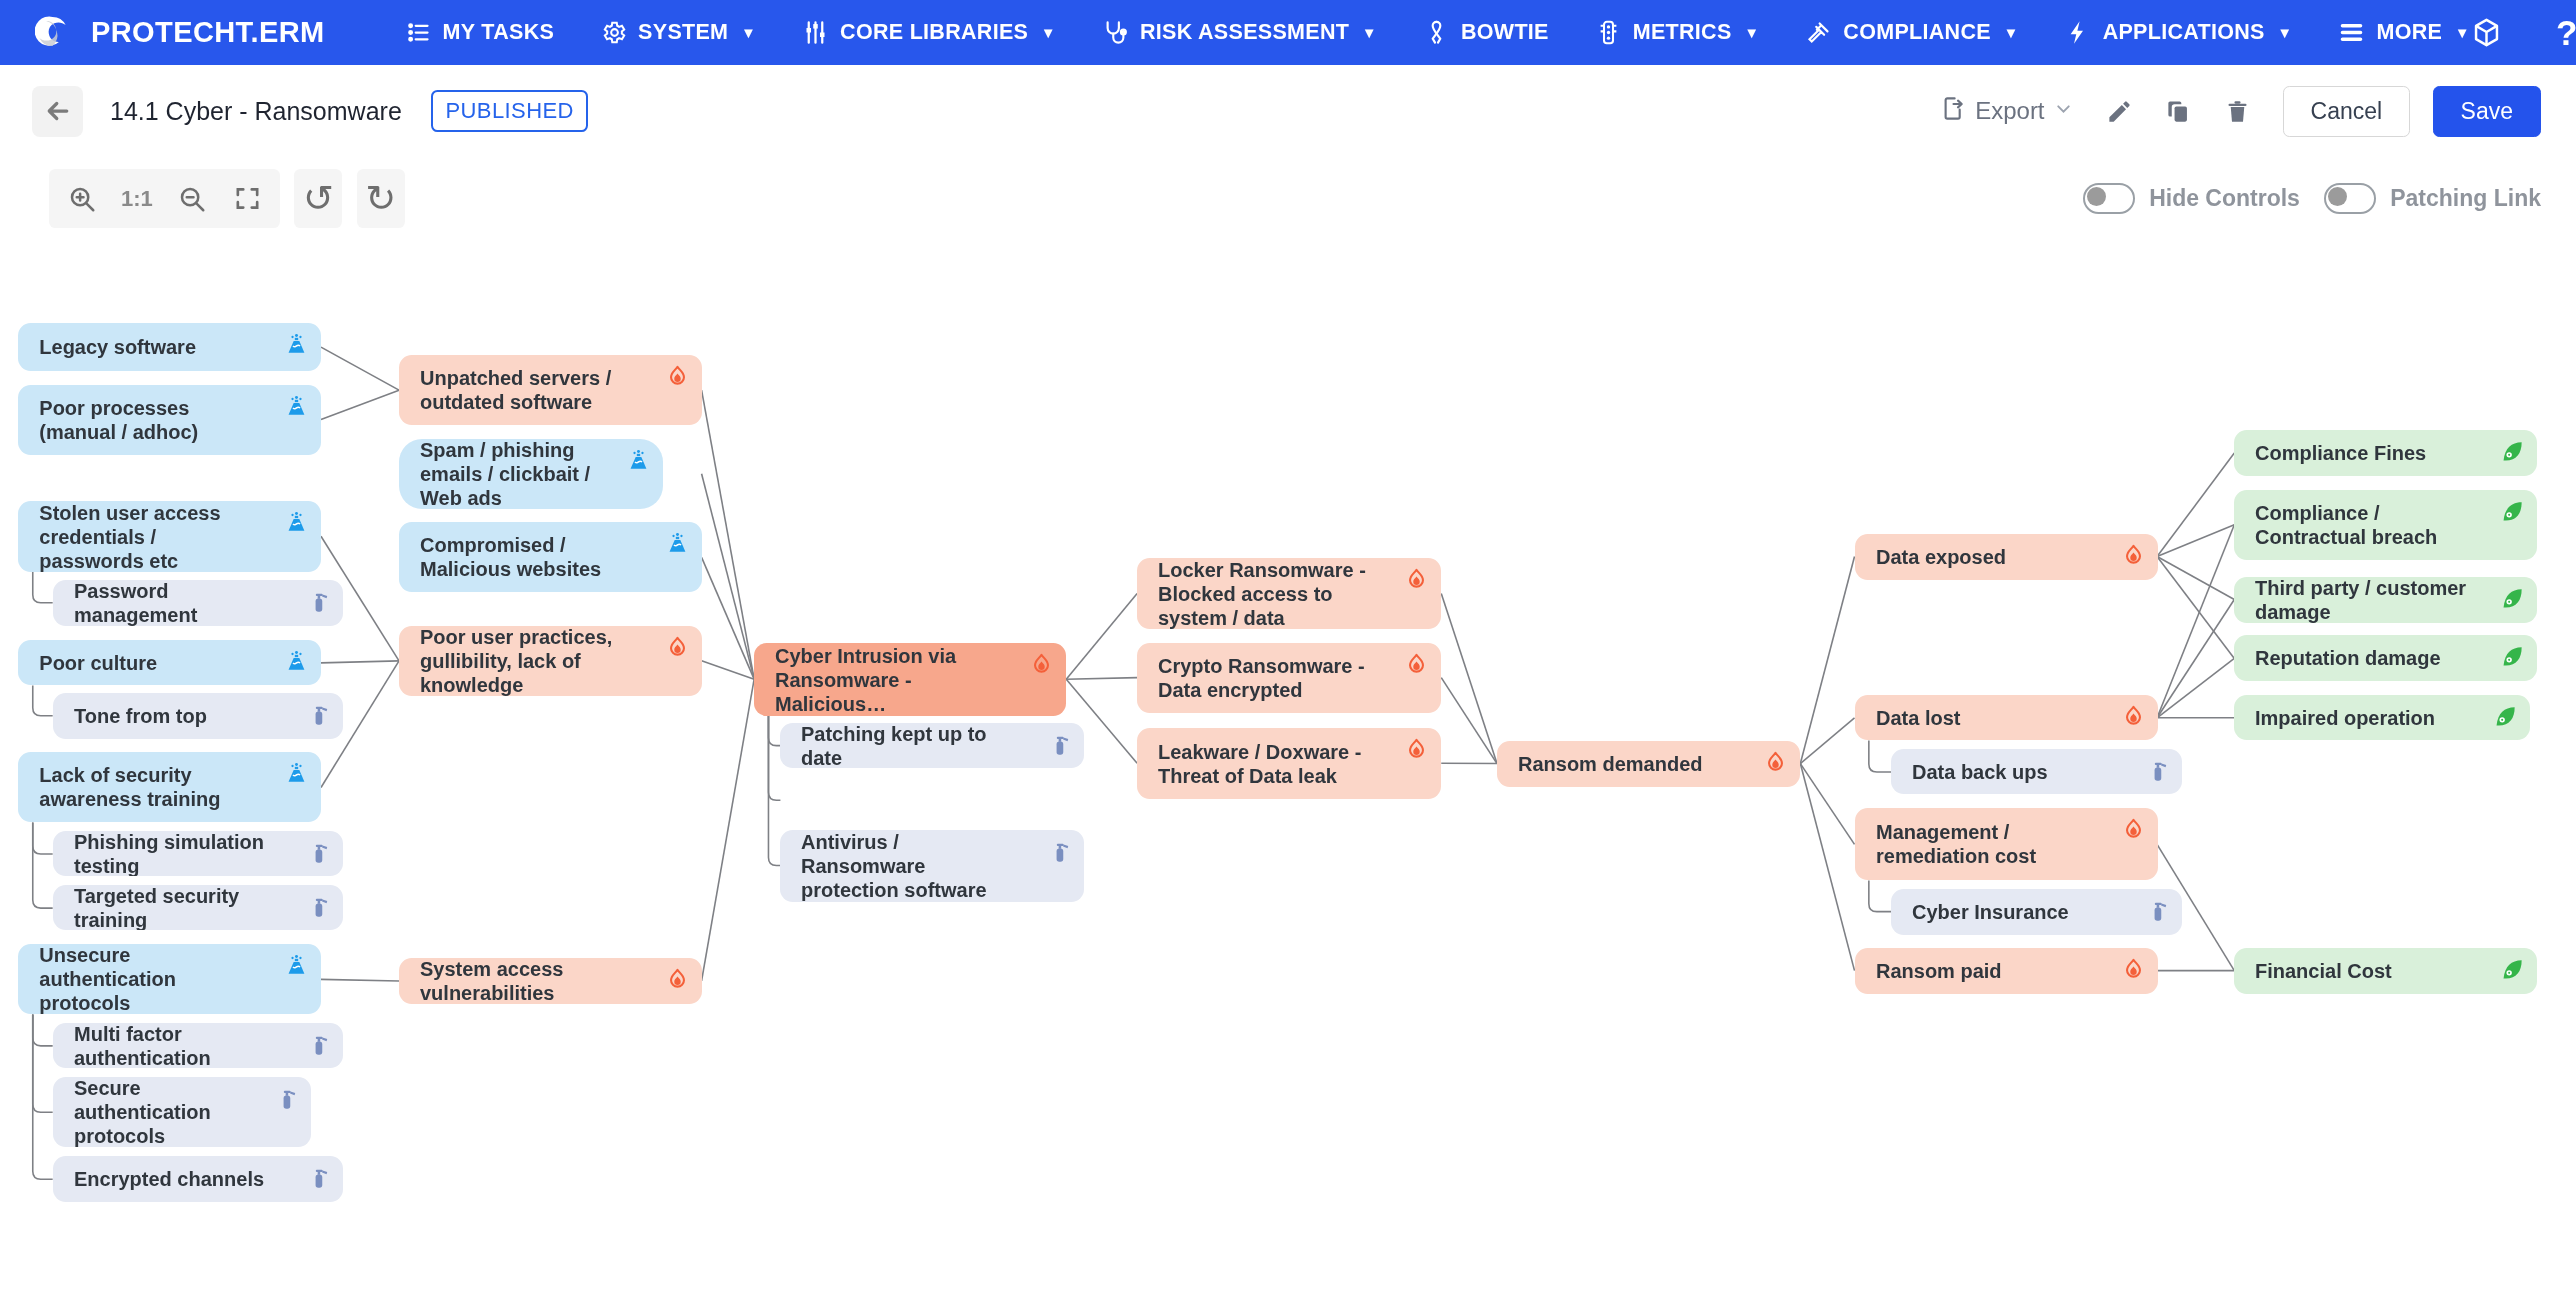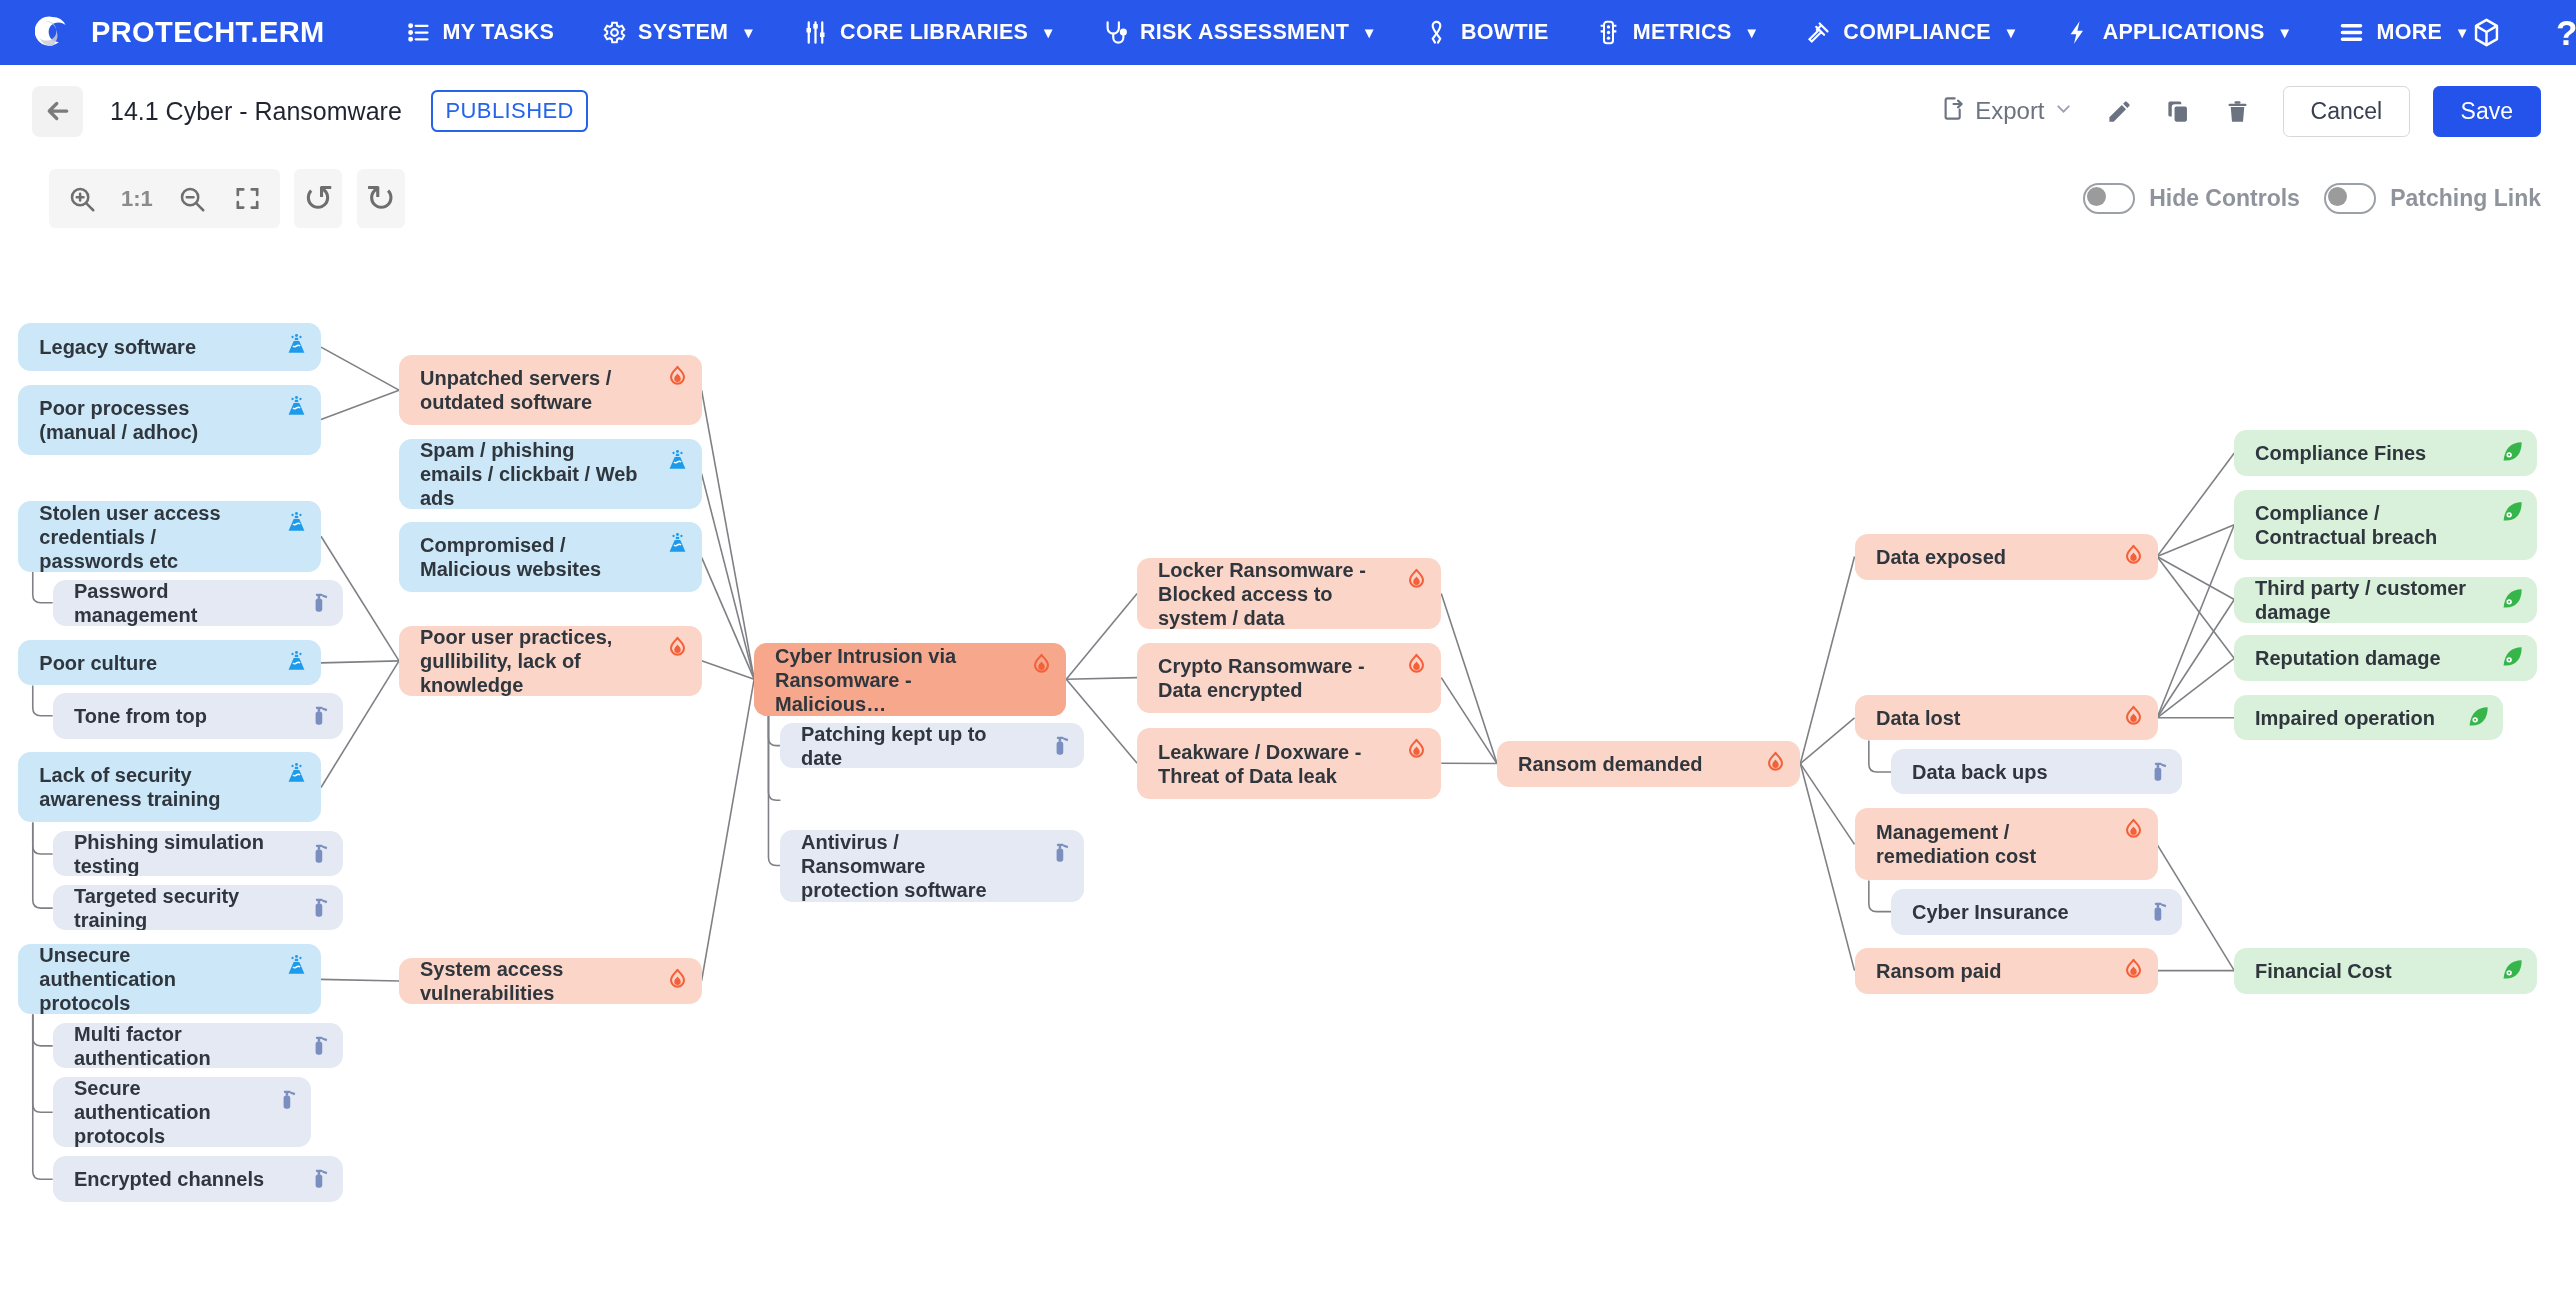--- a/index.html
+++ b/index.html
@@ -436,21 +436,21 @@
           <path d="M15.8 5.2l4.6 1.6-.7 2-4.3-1.5z"></path>
         </svg></span>
     </div>
     <div class="node node-risk" style="left: 399px; top: 355px; width: 303px; height: 70px;">
       <span>Unpatched servers / outdated software</span>
       <span class="type-icon"><svg viewBox="0 0 24 24">
           <path fill="none" stroke="#F4603A" stroke-width="2" stroke-linejoin="round" d="M12 2.8c-3 4-6.2 5.7-6.2 9.8a6.2 6.2 0 0 0 12.4 0c0-4.1-3.2-5.8-6.2-9.8z"></path>
           <path fill="#F4603A" d="M12 9.2c-1.6 2-3.1 3-3.1 5a3.1 3.1 0 0 0 6.2 0c0-2-1.5-3-3.1-5z"></path>
         </svg></span>
     </div>
-    <div class="node node-cause" style="left: 399px; top: 439px; width: 303px; height: 70px;">
+    <div class="node node-cause" style="left: 399px; top: 439px; width: 264px; height: 70px; border-radius: 23px;">
       <span>Spam / phishing emails / clickbait / Web ads</span>
       <span class="type-icon"><svg viewBox="0 0 24 24">
           <path fill="#1D9BEA" d="M9.3 8.6h5.4L19.6 20H4.4L9.3 8.6z"></path>
           <rect x="10.4" y="5.6" width="3.2" height="2.2" fill="#1D9BEA"></rect>
           <circle cx="12" cy="3.4" r="1.4" fill="#1D9BEA"></circle>
           <circle cx="8.2" cy="4.8" r="1.1" fill="#1D9BEA"></circle>
           <circle cx="15.8" cy="4.8" r="1.1" fill="#1D9BEA"></circle>
           <path d="M8.6 13.4c1 .9 2.3.9 3.4 0s2.4-.9 3.4 0" fill="none" stroke="#fff" stroke-width="1.5"></path>
         </svg></span>
     </div>
@@ -603,21 +603,21 @@
         </svg></span>
     </div>
     <div class="node node-impact" style="left: 2234px; top: 635px; width: 303px; height: 46px;">
       <span>Reputation damage</span>
       <span class="type-icon"><svg viewBox="0 0 24 24">
           <path fill="#35B54A" d="M20.8 3.2C11 3.2 4.6 9 3.4 20.6 15 21.6 20.8 14.8 20.8 3.2z"></path>
           <circle cx="8.8" cy="15.2" r="2.6" fill="#fff"></circle>
           <circle cx="8.8" cy="15.2" r="1" fill="#35B54A"></circle>
         </svg></span>
     </div>
-    <div class="node node-impact" style="left: 2234px; top: 695px; width: 269px; height: 45px;">
+    <div class="node node-impact" style="left: 2234px; top: 695px; width: 296px; height: 45px;">
       <span>Impaired operation</span>
       <span class="type-icon"><svg viewBox="0 0 24 24">
           <path fill="#35B54A" d="M20.8 3.2C11 3.2 4.6 9 3.4 20.6 15 21.6 20.8 14.8 20.8 3.2z"></path>
           <circle cx="8.8" cy="15.2" r="2.6" fill="#fff"></circle>
           <circle cx="8.8" cy="15.2" r="1" fill="#35B54A"></circle>
         </svg></span>
     </div>
     <div class="node node-impact" style="left: 2234px; top: 948px; width: 303px; height: 46px;">
       <span>Financial Cost</span>
       <span class="type-icon"><svg viewBox="0 0 24 24">

